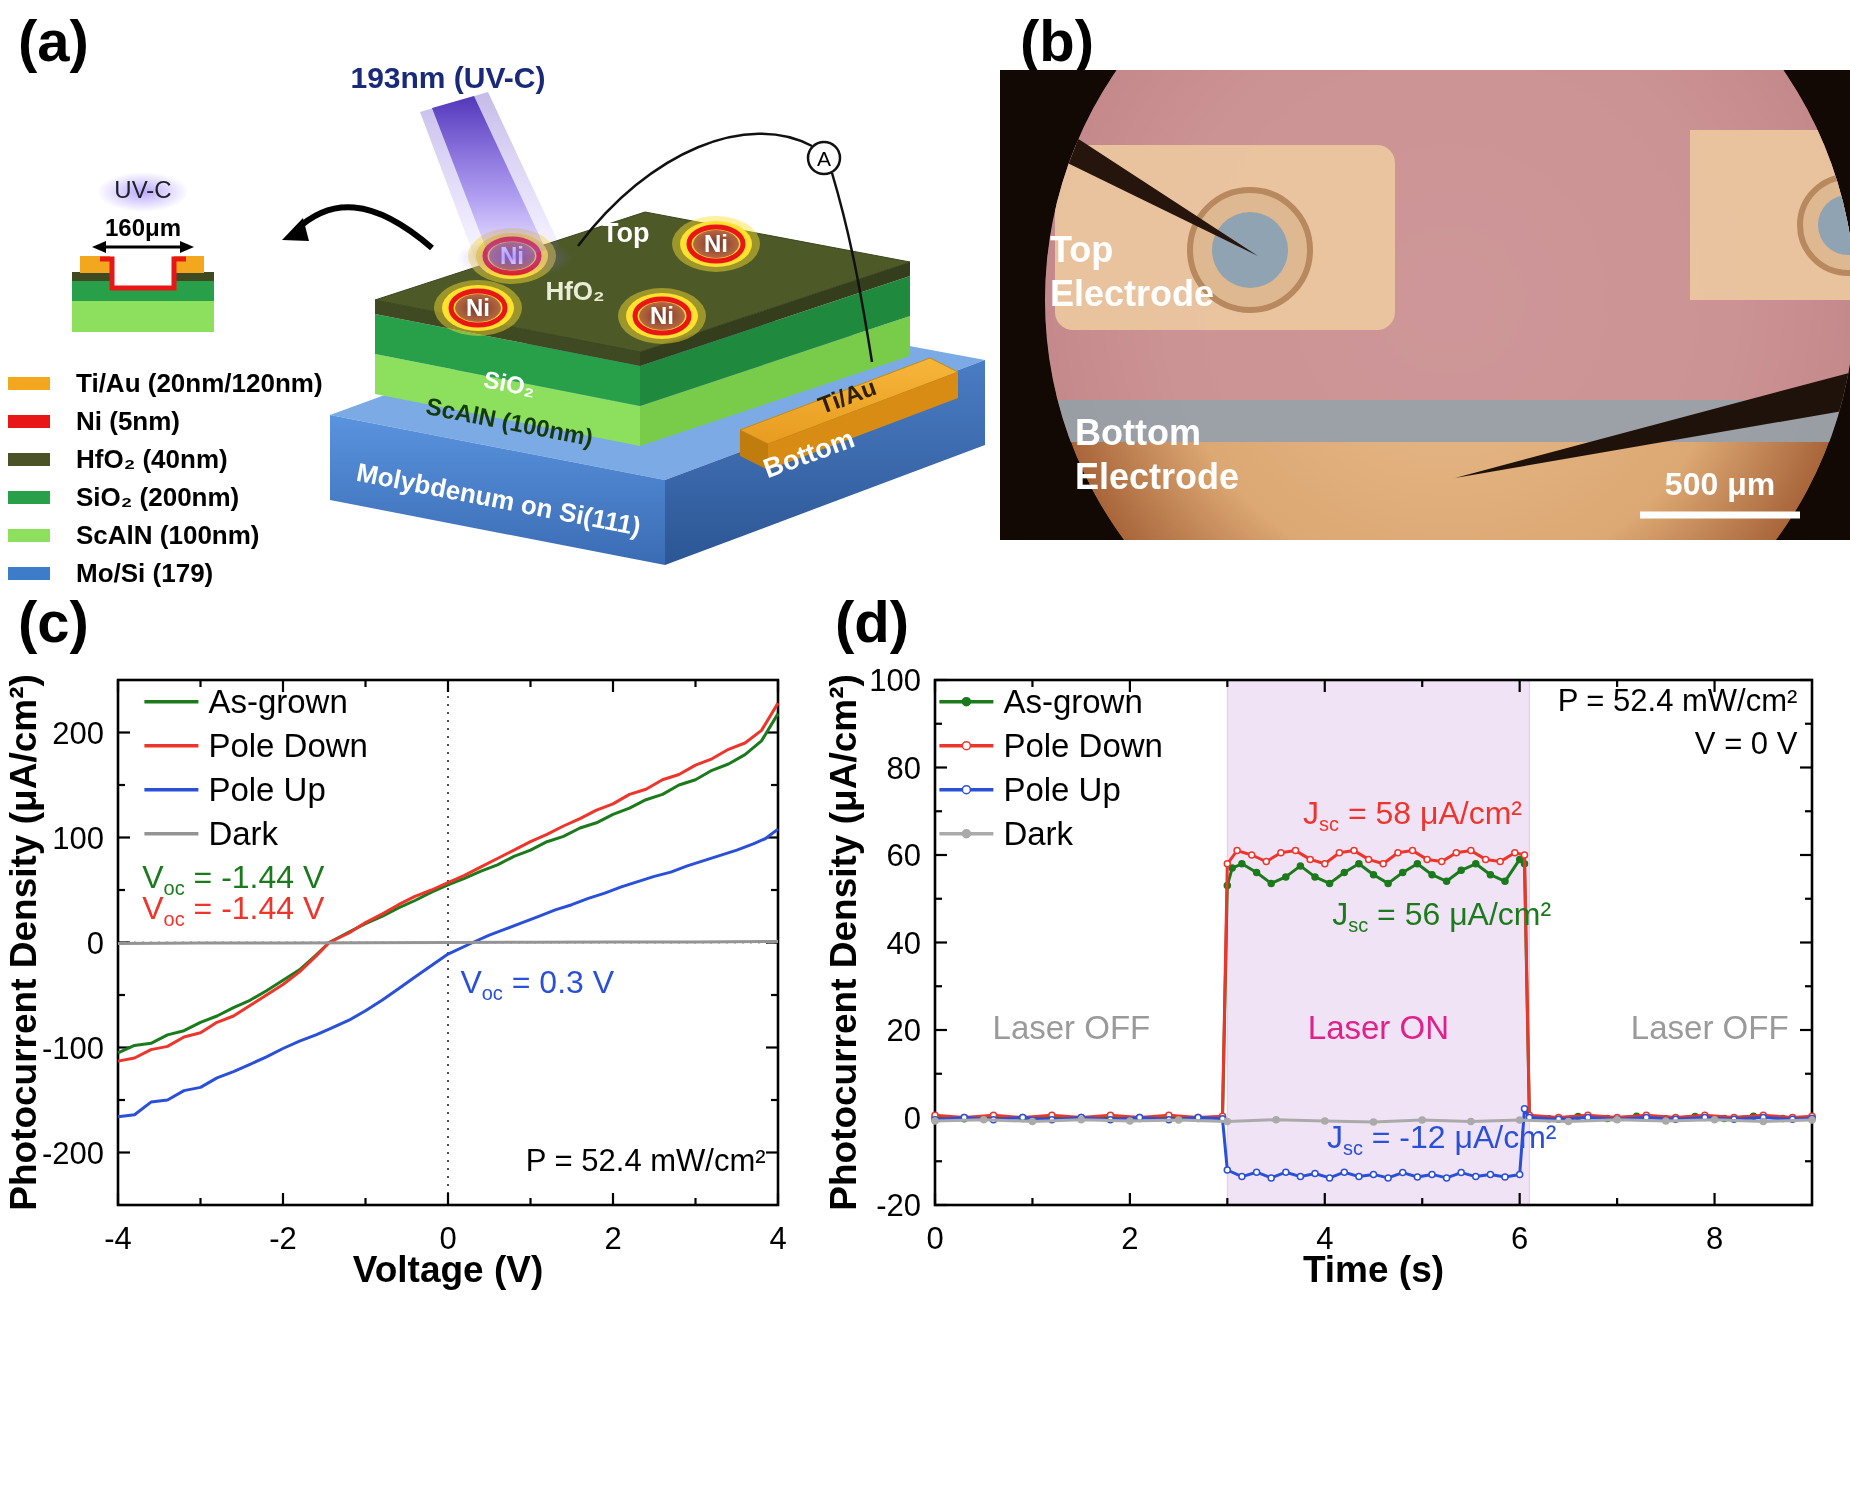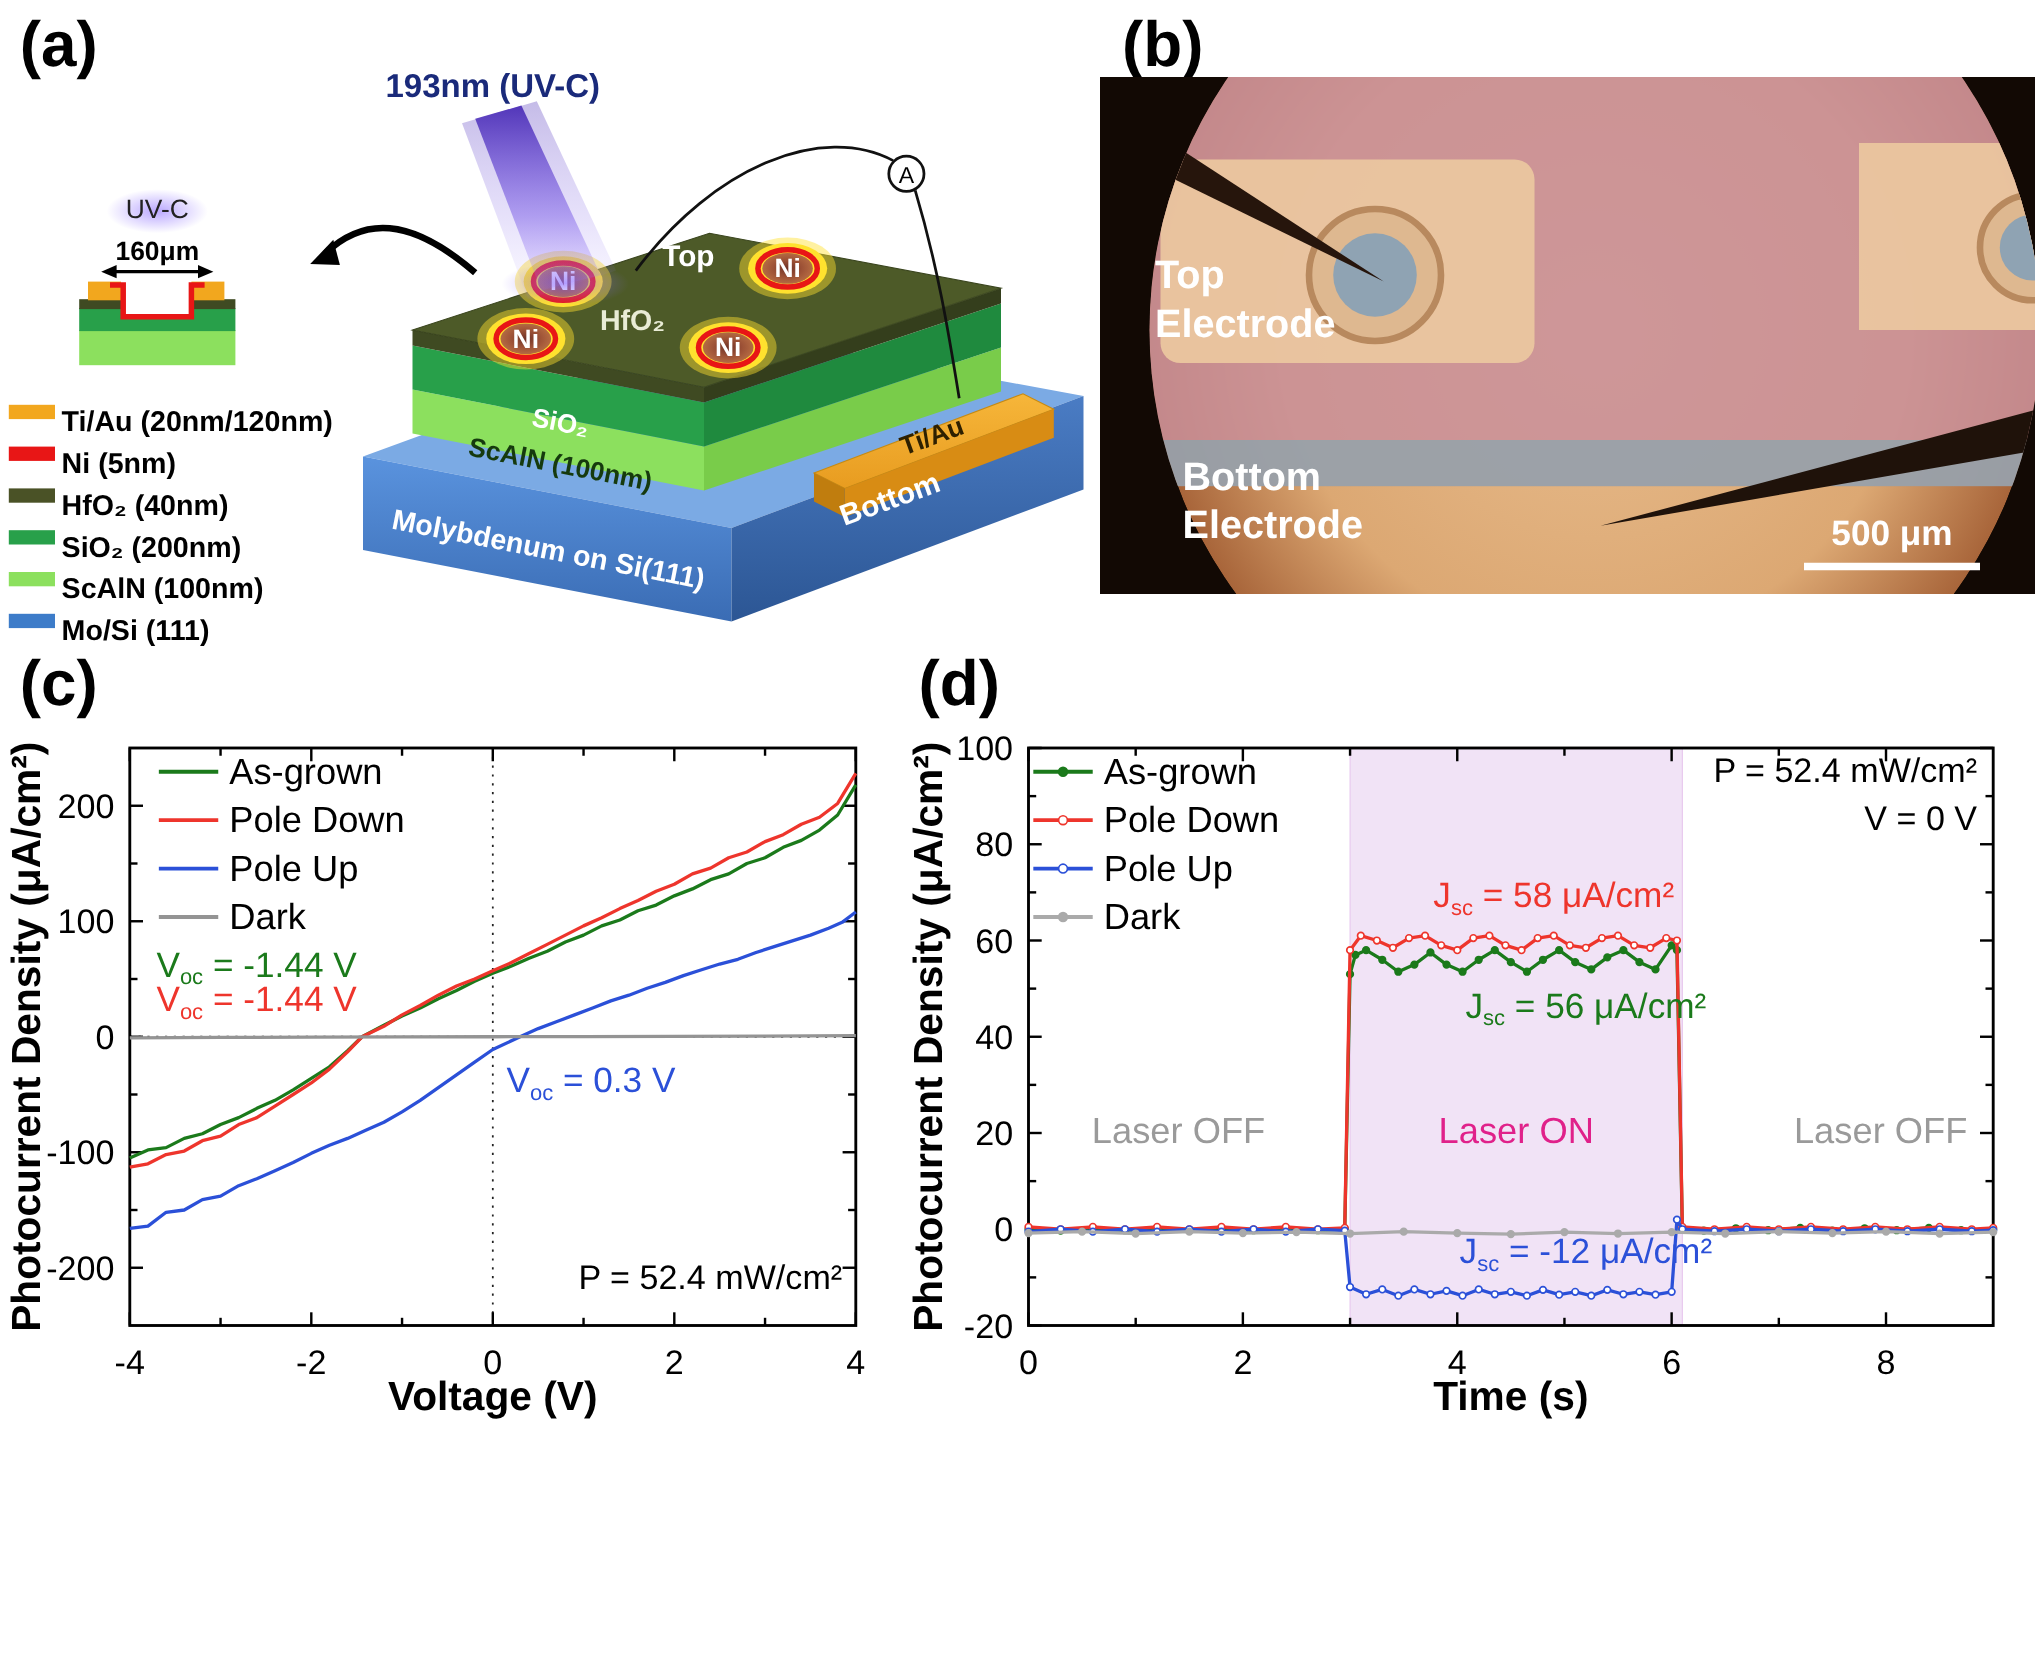--- a/index.html
+++ b/index.html
@@ -13,21 +13,21 @@
   }
   .chart-host{position:absolute;left:0;top:0;}
   .chart-host svg{position:absolute;left:0;top:0;}
   #panel-a{left:0;top:0;width:990px;height:575px;}
   #panel-b{left:990px;top:0;width:860px;height:560px;}
   #panel-c{left:0;top:585px;width:800px;height:715px;}
   #panel-d{left:820px;top:585px;width:1030px;height:715px;}
   .layer-legend{
     position:absolute;left:8px;top:368px;display:flex;flex-direction:column;gap:7px;
   }
-  .layer-legend .row{display:flex;gap:6px;}
+  .layer-legend .row{display:flex;align-items:center;gap:26px;}
   .layer-legend .swatch{width:42px;height:13px;flex:0 0 auto;}
   .layer-legend .lbl{font-size:26px;font-weight:bold;color:#000;white-space:nowrap;}
   #photo-wrap{position:absolute;left:10px;top:70px;width:850px;height:470px;}
 </style>
 </head>
 <body>
 
 <div class="panel" id="panel-a">
   <div class="panel-label" style="left:18px;top:12px;">(a)</div>
 
@@ -162,21 +162,21 @@
     <div class="row">
         <div class="swatch" style="background: rgb(40, 160, 74);"></div>
         <span class="lbl">SiO₂ (200nm)</span>
       </div>
     <div class="row">
         <div class="swatch" style="background: rgb(140, 224, 94);"></div>
         <span class="lbl">ScAlN (100nm)</span>
       </div>
     <div class="row">
         <div class="swatch" style="background: rgb(61, 124, 201);"></div>
-        <span class="lbl">Mo/Si (111)</span>
+        <span class="lbl">Mo/Si (179)</span>
       </div>
   </div>
 </div>
 
 <div class="panel" id="panel-b">
   <div class="panel-label" style="left:30px;top:12px;">(b)</div>
   <div id="photo-wrap">
     <svg width="850" height="470" viewBox="0 0 850 470">
       <defs>
         <radialGradient id="fovBase">

